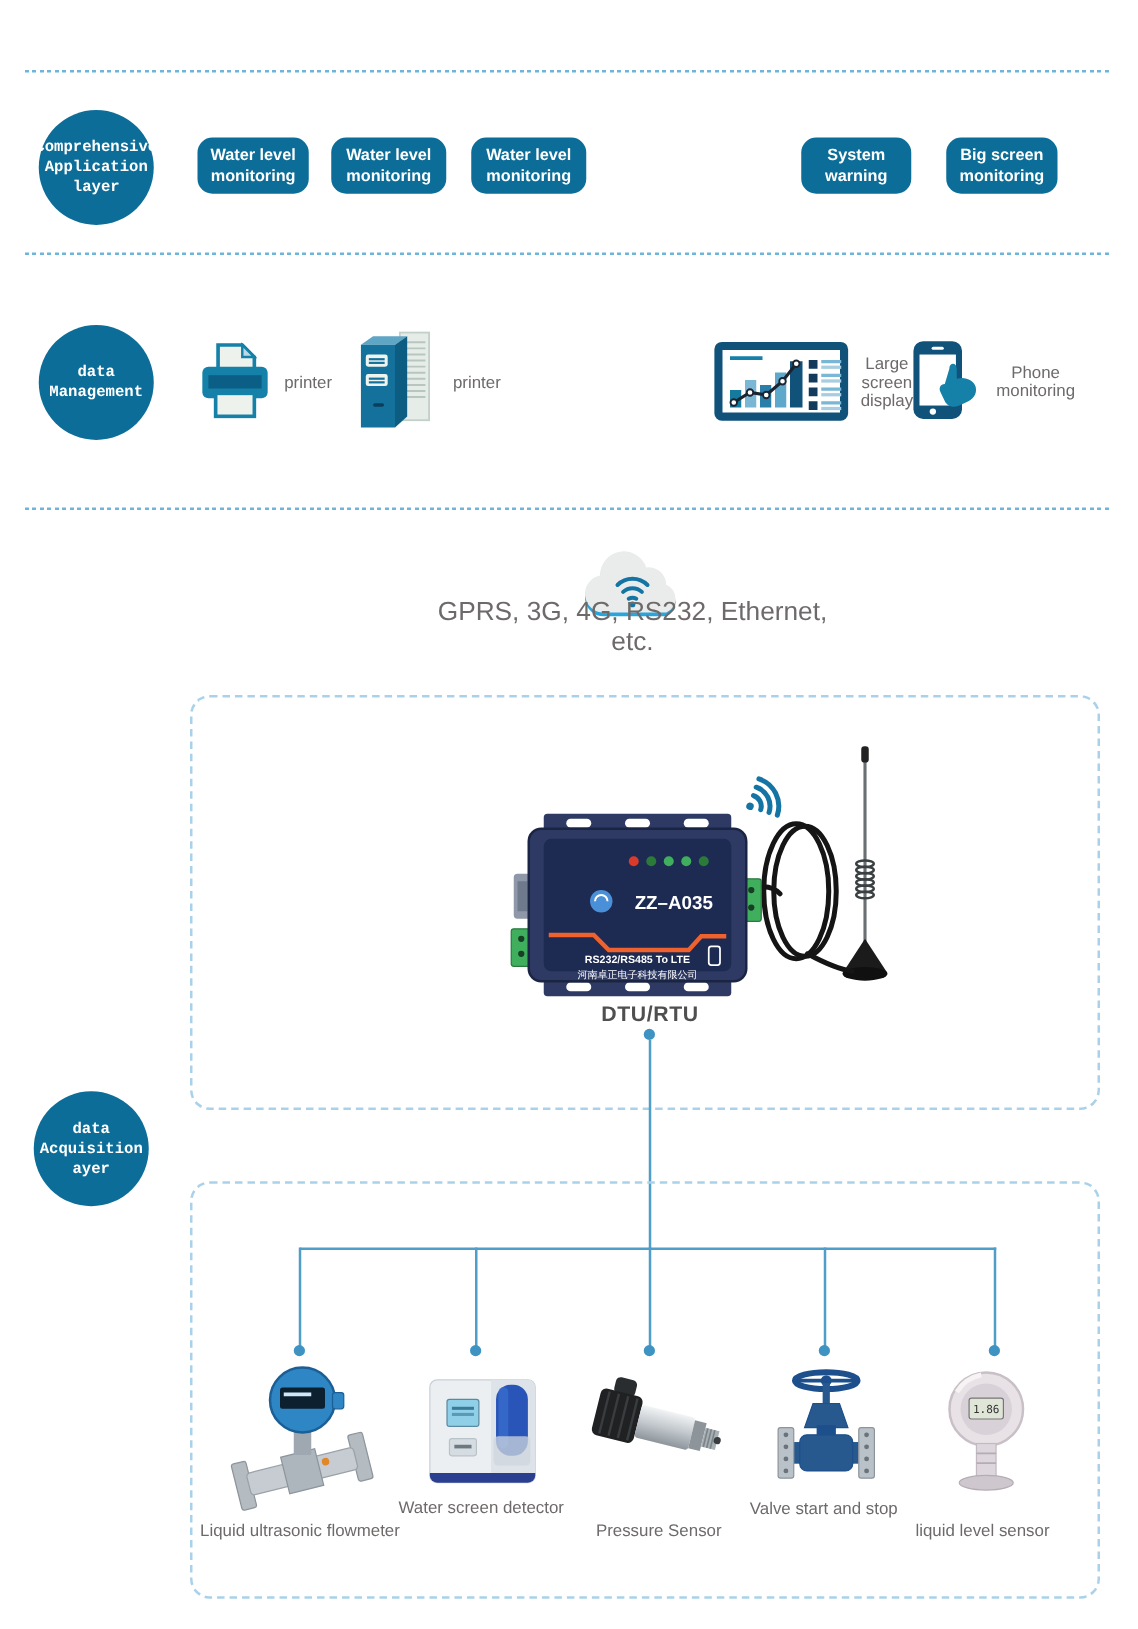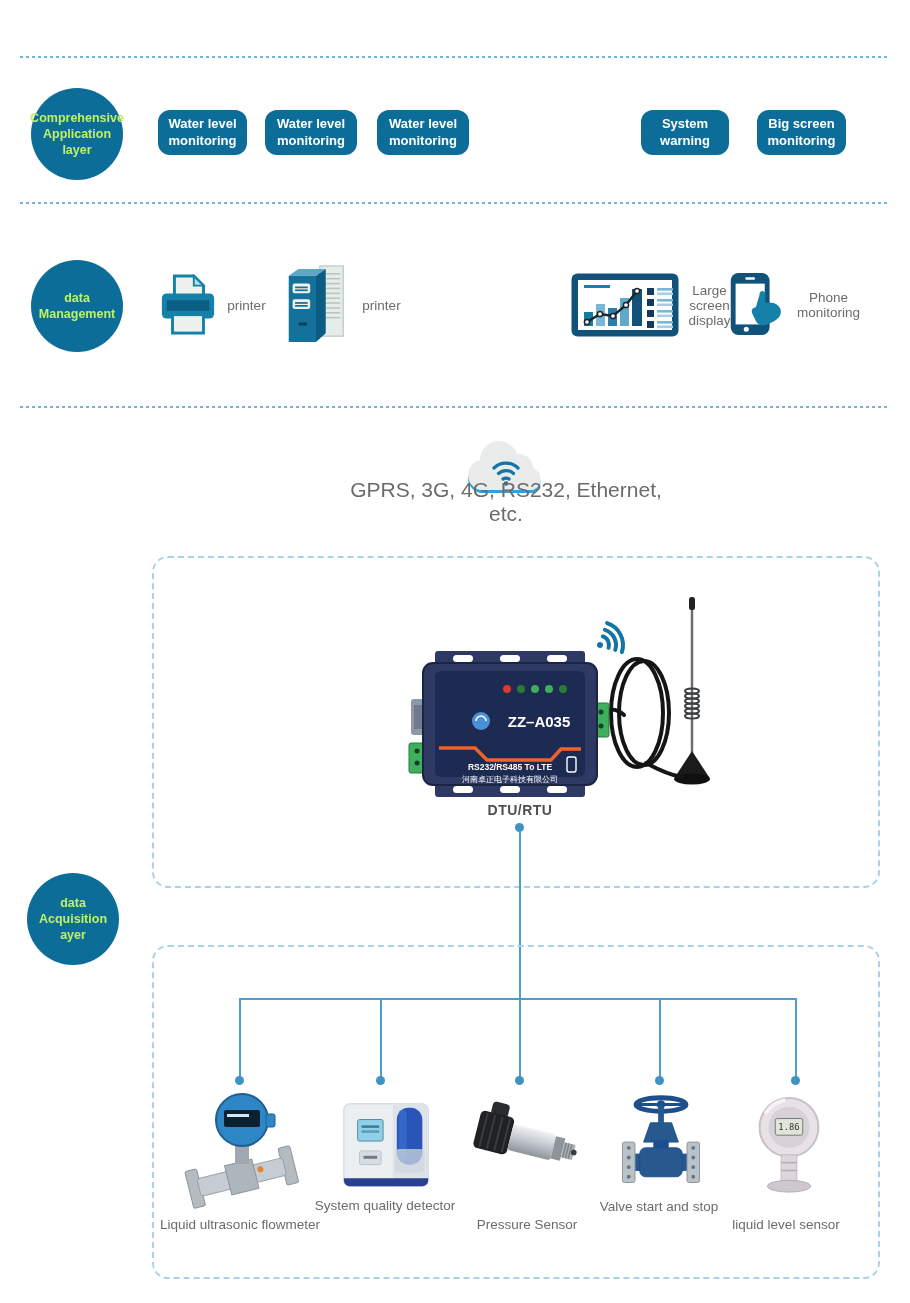--- a/index.html
+++ b/index.html
@@ -7,40 +7,40 @@
     position:relative;width:910px;height:1303px;background:#ffffff;
     font-family:"Liberation Sans", sans-serif;overflow:hidden;
   }
   .abs{position:absolute;}
   .sep{
     position:absolute;height:2px;width:868px;left:20px;
     background-image:repeating-linear-gradient(90deg,#6fb5d9 0 3px,transparent 3px 6px);
   }
   .circle{
     position:absolute;width:92px;height:92px;border-radius:50%;
-    background:#0c6d98;color:#bef264;display:flex;align-items:center;justify-content:center;
-    text-align:center;font-weight:bold;font-size:12.5px;line-height:1.3;white-space:pre-line;
+    background:#0c6d98;color:#ffffff;display:flex;align-items:center;justify-content:center;
+    text-align:center;font-weight:bold;font-size:12.5px;line-height:1.3;white-space:pre-line;font-family:Liberation Mono, monospace;
   }
   .pill{
     position:absolute;height:45px;border-radius:12px;background:#0c6d98;color:#ffffff;
     display:flex;align-items:center;justify-content:center;text-align:center;
     font-weight:bold;font-size:13px;line-height:1.25;white-space:pre-line;border:none;
   }
   .mgmt-item{
     position:absolute;top:252px;height:106px;display:flex;flex-direction:row;
     align-items:center;justify-content:center;gap:9px;
   }
   .item-label,.sensor-label,.net-label,.dev-label{
     color:#6e6a6a;font-size:13.5px;text-align:center;
   }
   .sensor-label{position:absolute;}
   .net-label{position:absolute;left:331px;top:478px;width:350px;font-size:21px;}
   .dev-label{
     position:absolute;left:460px;top:802px;width:120px;text-align:center;
-    color:#4f4f4f;font-size:14px;font-weight:600;letter-spacing:.5px;
+    color:#4f4f4f;font-size:17px;font-weight:600;letter-spacing:.5px;
   }
   .dash-box{
     position:absolute;border:2px dashed #a9d2ea;border-radius:16px;background:transparent;
   }
   .conn-v{position:absolute;width:2px;background:#4f9dc9;}
   .conn-h{position:absolute;height:2px;background:#4f9dc9;}
   .conn-dot{position:absolute;width:9px;height:9px;border-radius:50%;background:#3e93c2;}
   svg{display:block;}
 </style>
 </head>
@@ -374,18 +374,18 @@
       <rect x="32" y="25" width="28" height="17" rx="2" fill="#dfe6d8" stroke="#777777"></rect>
       <text x="46" y="37" font-size="9" fill="#333333" text-anchor="middle" font-family="DejaVu Sans Mono, monospace">1.86</text>
       <rect x="38" y="62" width="16" height="28" fill="#ddd6dc" stroke="#c2bac0"></rect>
       <line x1="38" y1="70" x2="54" y2="70" stroke="#b5acb4" stroke-width="1.5"></line>
       <line x1="38" y1="78" x2="54" y2="78" stroke="#b5acb4" stroke-width="1.5"></line>
       <ellipse cx="46" cy="94" rx="22" ry="6" fill="#cfc7ce" stroke="#b5acb4"></ellipse>
     </svg>
   </span>
 
   <div class="sensor-label" style="left:140px;top:1217px;width:200px">Liquid ultrasonic flowmeter</div>
-  <div class="sensor-label" style="left:300px;top:1198px;width:170px">System quality detector</div>
+  <div class="sensor-label" style="left:300px;top:1198px;width:170px">Water screen detector</div>
   <div class="sensor-label" style="left:452px;top:1217px;width:150px">Pressure Sensor</div>
   <div class="sensor-label" style="left:574px;top:1199px;width:170px">Valve start and stop</div>
   <div class="sensor-label" style="left:706px;top:1217px;width:160px">liquid level sensor</div>
 
 </div>
 
 </body></html>

